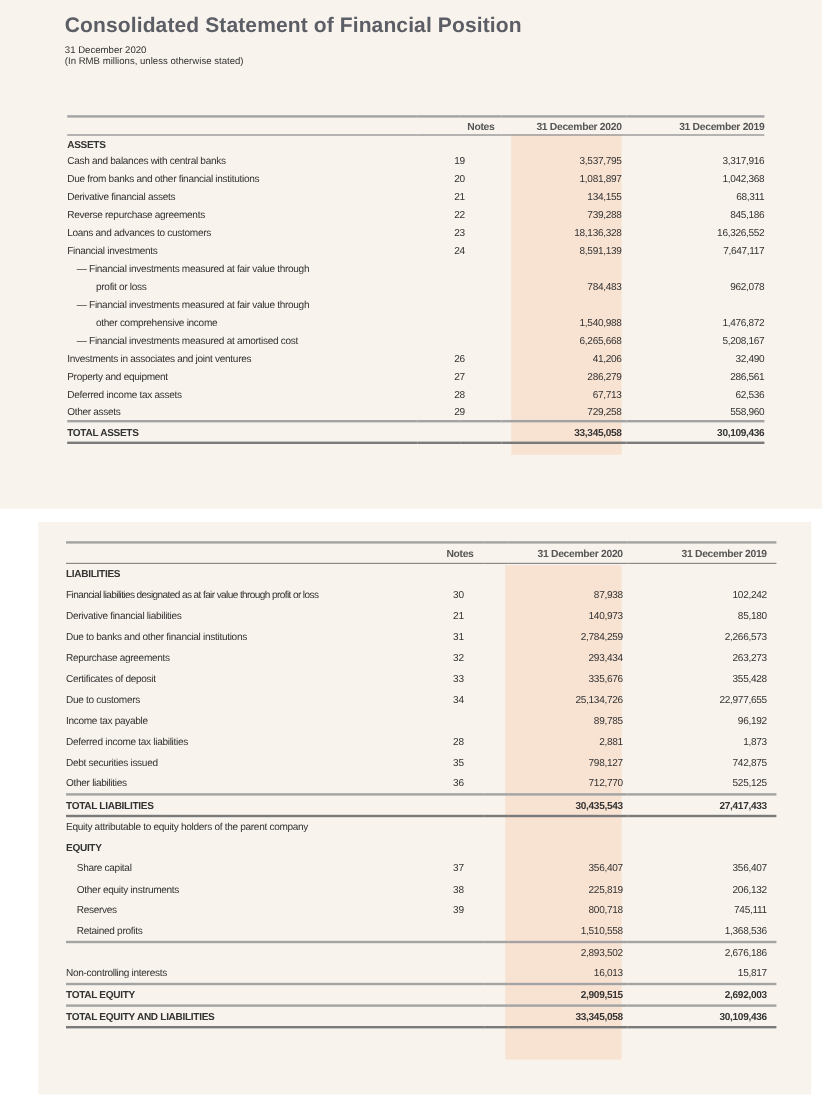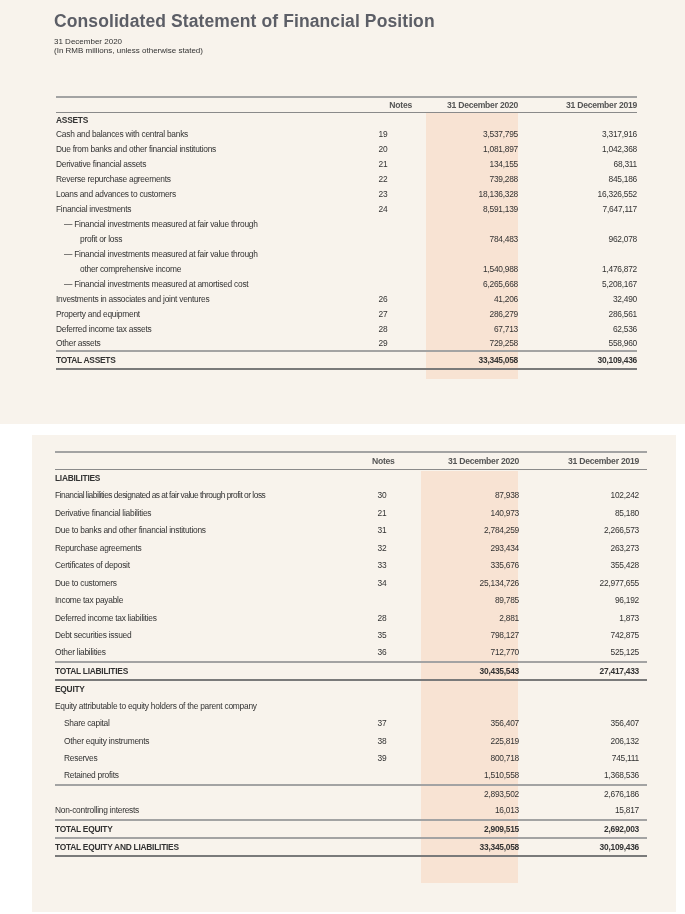--- a/index.html
+++ b/index.html
@@ -251,28 +251,28 @@
         <td class="num" style="padding-right:8px">525,125</td>
       </tr>
   <tr class="rule-top rule-bottom bold" style="height:18px;">
     <td>TOTAL LIABILITIES</td>
         <td></td>
         <td></td>
     <td class="num" style="padding-right:4px">30,435,543</td>
     <td class="num" style="padding-right:8px">27,417,433</td>
   </tr>
   <tr style="height:17.5px;">
+    <td>Equity attributable to equity holders of the parent company</td>
+        <td></td>
+        <td></td>
+        <td></td>
+        <td></td>
+  </tr>
+  <tr style="height:17.5px;">
     <td class="bold">EQUITY</td>
-        <td></td>
-        <td></td>
-        <td></td>
-        <td></td>
-  </tr>
-  <tr style="height:17.5px;">
-    <td>Equity attributable to equity holders of the parent company</td>
         <td></td>
         <td></td>
         <td></td>
         <td></td>
   </tr>
   <tr style="height:17.5px;">
         <td class="indent-eq">Share capital</td>
         <td class="note">37</td>
         <td></td>
         <td class="num" style="padding-right:4px">356,407</td>

